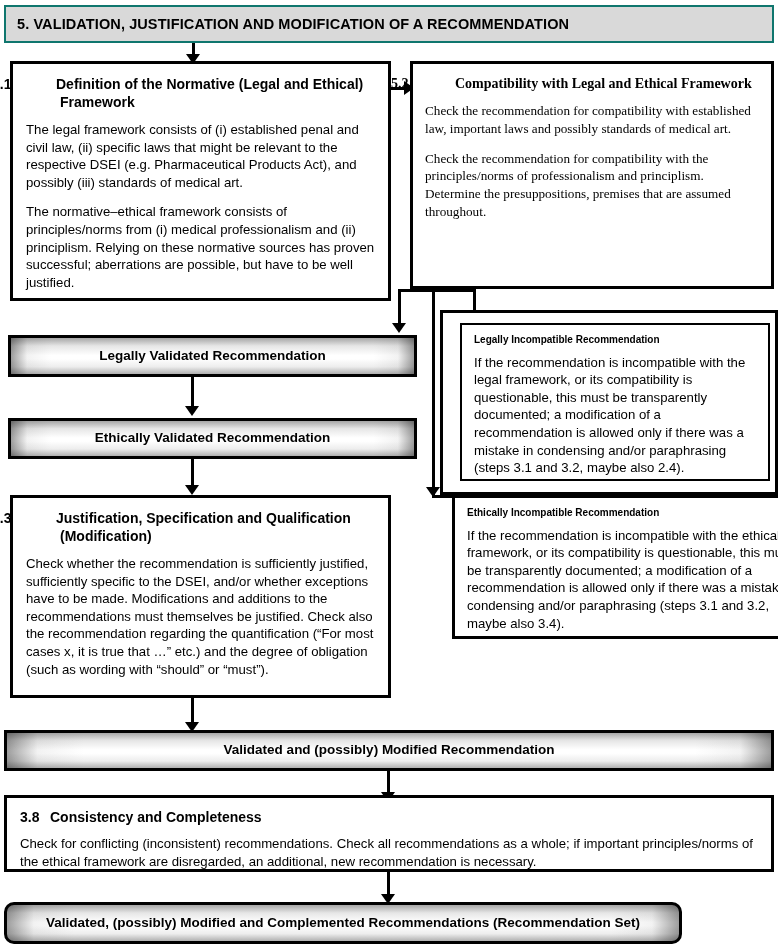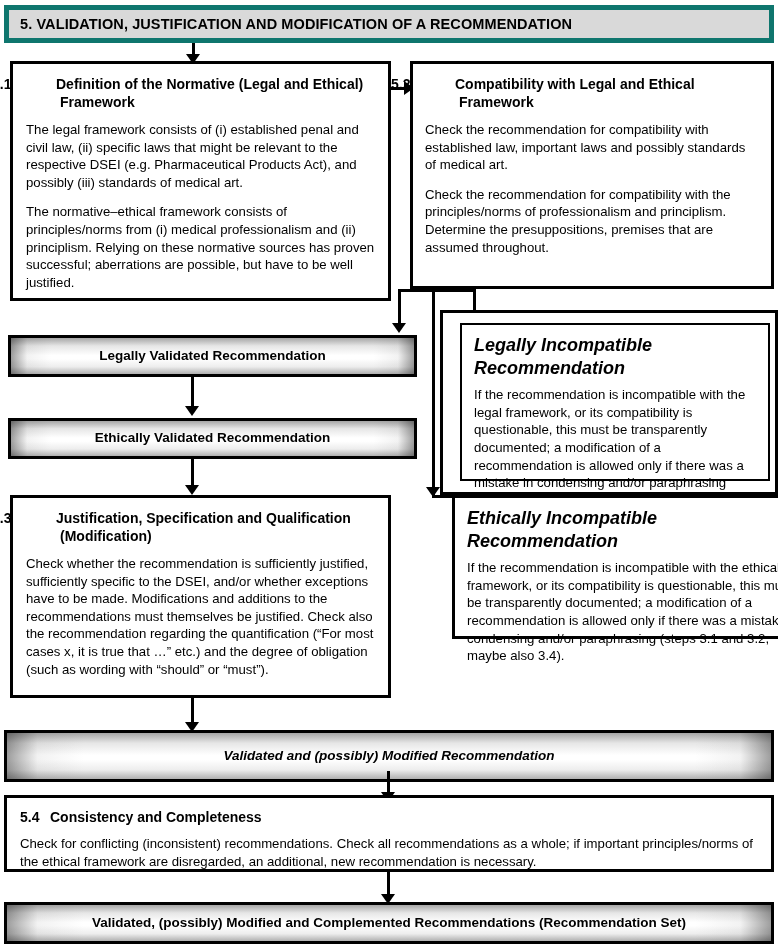--- a/index.html
+++ b/index.html
@@ -22,21 +22,21 @@
     background:#ffffff;
     border:3px solid #000000;
   }
   .box.thin{border-width:2px;}
 
   
   .hdrbar{
     position:absolute;
     box-sizing:border-box;
     background:#d9d9d9;
-    border:5px solid #0f766e;
+    border:2px solid #0f766e;
     display:flex;
     align-items:center;
   }
   .hdrbar .t{
     font-size:14.5px;
     font-weight:bold;
     color:#000;
     letter-spacing:.1px;
     padding-left:11px;
   }
@@ -79,23 +79,22 @@
     line-height:1.335;
     margin:0;
   }
   .body-p + .body-p{margin-top:12px;}
   .ttl + .body-p{margin-top:9px;}
 
   .pad{padding:11px 13px 10px 13px;}
 
   
   .ittl{
-    font-size:18px;
-    font-weight:bold;
-    font-style:italic;
+    font-size:10px;
+    font-weight:bold;
     color:#000;
     margin:0 0 7px 0;
     line-height:1.25;
   }
 
   
   .vline{position:absolute;background:#000;width:3px;}
   .hline{position:absolute;background:#000;height:3px;}
   .arrowdn{
     position:absolute;
@@ -127,21 +126,21 @@
   <div class="box pad" style="left:10px;top:61px;width:381px;height:240px;">
     <p class="ttl hang"><span class="num">5.1</span><span class="txt">Definition of the Normative (Legal and Ethical) Framework</span></p>
     <p class="body-p">The legal framework consists of (i) established penal and civil law, (ii) specific laws that might be relevant to the respective DSEI (e.g. Pharmaceutical Products Act), and possibly (iii) standards of medical art.</p>
     <p class="body-p">The normative–ethical framework consists of principles/norms from (i) medical professionalism and (ii) principlism. Relying on these normative sources has proven successful; aberrations are possible, but have to be well justified.</p>
   </div>
 
   <div class="hline" style="left:391px;top:87px;width:22px;"></div>
   <div class="arrowrt" style="left:404px;top:81px;"></div>
 
   <div class="box" style="left:410px;top:61px;width:364px;height:228px;">
-    <div class="pad" style="padding:11px 14px 10px 12px;">
+    <div class="pad" style="padding:11px 14px 10px 12px;font-family:Liberation Serif, serif;">
       <p class="ttl hang"><span class="num">5.2</span><span class="txt">Compatibility with Legal and Ethical Framework</span></p>
       <p class="body-p">Check the recommendation for compatibility with established law, important laws and possibly standards of medical art.</p>
       <p class="body-p" style="">Check the recommendation for compatibility with the principles/norms of professionalism and principlism. Determine the presuppositions, premises that are assumed throughout.</p>
     </div>
   </div>
 
   <div class="hline" style="left:398px;top:289px;width:78px;"></div>
   <div class="vline" style="left:398px;top:289px;height:36px;"></div>
   <div class="arrowdn" style="left:392px;top:323px;"></div>
 
@@ -182,34 +181,34 @@
   <div class="arrowdn" style="left:185px;top:485px;"></div>
 
   <div class="box pad" style="left:10px;top:495px;width:381px;height:203px;">
     <p class="ttl hang"><span class="num">5.3</span><span class="txt">Justification, Specification and Qualification (Modification)</span></p>
     <p class="body-p">Check whether the recommendation is sufficiently justified, sufficiently specific to the DSEI, and/or whether exceptions have to be made. Modifications and additions to the recommendations must themselves be justified. Check also the recommendation regarding the quantification (“For most cases x, it is true that …” etc.) and the degree of obligation (such as wording with “should” or “must”).</p>
   </div>
 
   <div class="vline" style="left:191px;top:698px;height:30px;"></div>
   <div class="arrowdn" style="left:185px;top:722px;"></div>
 
-  <div class="shadebar" style="left:4px;top:730px;width:770px;height:52px;font-style:italic;">
+  <div class="shadebar" style="left:4px;top:730px;width:770px;height:41px;">
     <span class="t">Validated and (possibly) Modified Recommendation</span>
   </div>
 
   <div class="vline" style="left:387px;top:771px;height:28px;"></div>
   <div class="arrowdn" style="left:381px;top:792px;"></div>
 
   <div class="box" style="left:4px;top:795px;width:770px;height:77px;">
     <div style="padding:10px 13px 9px 13px;">
-      <p class="ttl"><span class="num">5.4</span><span class="txt">Consistency and Completeness</span></p>
+      <p class="ttl"><span class="num">3.8</span><span class="txt">Consistency and Completeness</span></p>
       <p class="body-p">Check for conflicting (inconsistent) recommendations. Check all recommendations as a whole; if important principles/norms of the ethical framework are disregarded, an additional, new recommendation is necessary.</p>
     </div>
   </div>
 
   <div class="vline" style="left:387px;top:872px;height:28px;"></div>
   <div class="arrowdn" style="left:381px;top:894px;"></div>
 
-  <div class="shadebar" style="left:4px;top:902px;width:770px;height:42px;">
+  <div class="shadebar" style="left:4px;top:902px;width:678px;height:42px;border-radius:10px;">
     <span class="t">Validated, (possibly) Modified and Complemented Recommendations (Recommendation Set)</span>
   </div>
 
 </div>
 
 </body></html>

